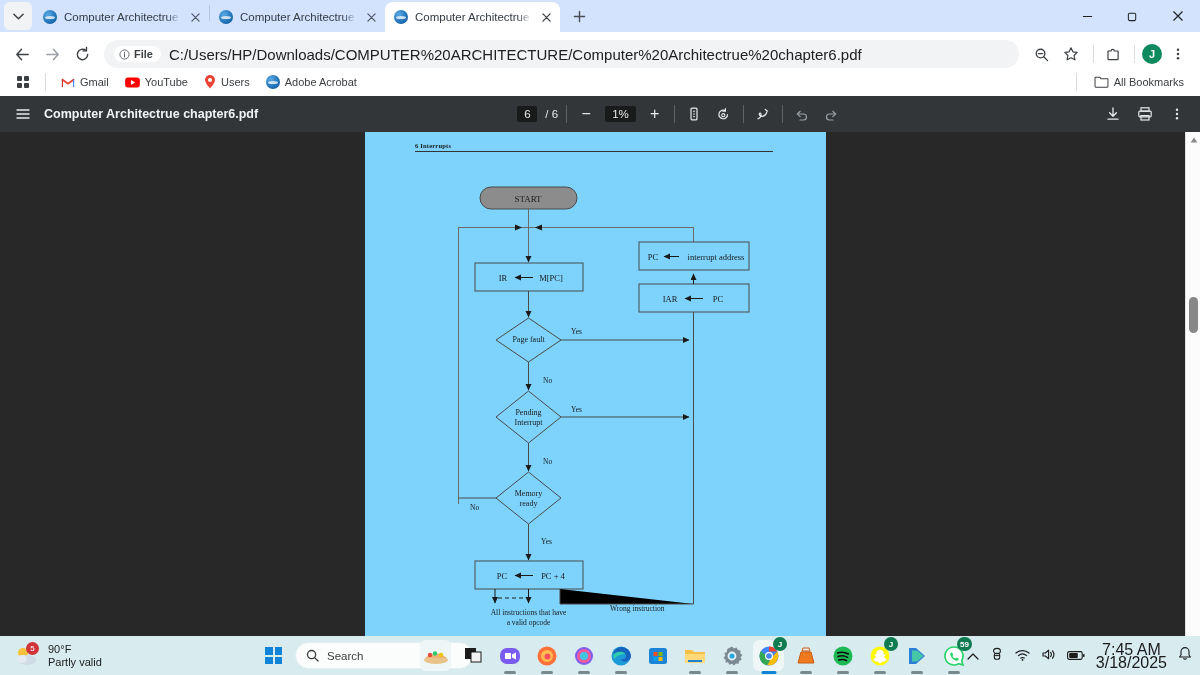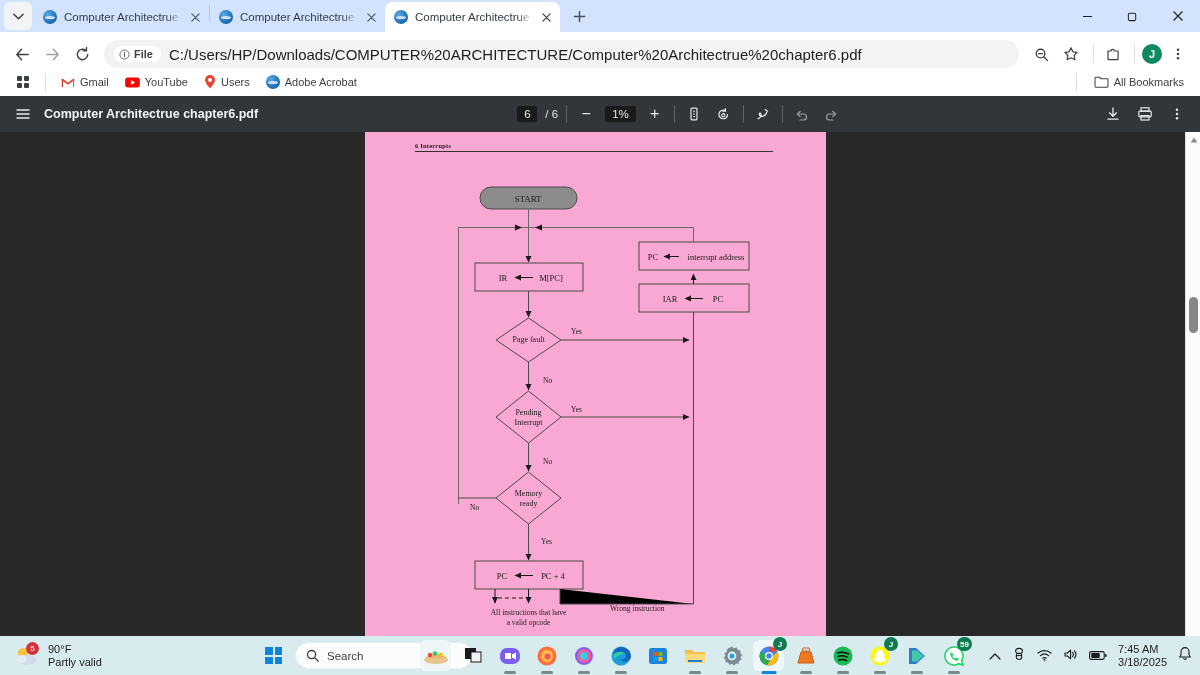--- a/index.html
+++ b/index.html
@@ -97,21 +97,21 @@
   .pagetotal { font-size: 11.5px; color: #e8eaed; }
   .zoombox { background: #191a1a; border-radius: 2px; padding: 2px 7px; font-size: 11.5px; color: #e8eaed; }
   .tb-icon { width: 22px; height: 22px; display: flex; align-items: center; justify-content: center; color: #e8eaed; }
   .tb-icon.dim { color: #9aa0a6; }
   .tb-sep { width: 1px; height: 18px; background: #5f6368; }
   .pdf-tools-right { margin-left: auto; display: flex; align-items: center; gap: 10px; }
 
   .pdf-body { position: relative; height: 536px; background: #282828; overflow: hidden; }
   .page {
     position: absolute; left: 365px; top: 0; width: 461px; height: 536px;
-    background: #f9a8d4;
+    background: #7dd3fc;
   }
   .page-head {
     position: absolute; left: 50px; top: 10px; width: 358px;
     font-size: 6.5px; font-weight: 700; color: #1a1a1a; font-family: "Liberation Serif", serif;
     border-bottom: 1px solid #333; padding-bottom: 2px; letter-spacing: .2px;
   }
   .flow { position: absolute; left: 0; top: 0; width: 461px; height: 536px; }
 
   
   .vscroll { position: absolute; right: 0; top: 0; width: 15px; height: 536px; background: #fcfcfc; border-left: 1px solid #e0e0e0;}
@@ -141,21 +141,21 @@
   .tb-apps { position: absolute; left: 420px; display: flex; align-items: center; gap: 6px; }
   .app { position: relative; width: 31px; height: 31px; border-radius: 6px; display: flex; align-items: center; justify-content: center; }
   .app .dot { position: absolute; bottom: -3px; left: 50%; transform: translateX(-50%); width: 12px; height: 3px; border-radius: 2px; background: #7a8a8c; }
   .app.active-app { background: #eef6f7; }
   .app.active-app .dot { background: #0f84d8; width: 15px; }
   .abadge {
     position: absolute; right: -3px; top: -3px; min-width: 14px; height: 14px; padding: 0 3px; border-radius: 7px;
     background: #0f7b50; color: #fff; font-size: 8px; display: flex; align-items: center; justify-content: center; font-weight: 600;
   }
   .tray { position: absolute; right: 8px; display: flex; align-items: center; gap: 11px; color: #1b1b1b; }
-  .clock { font-size: 11px; line-height: 13px; text-align: left; color: #1b1b1b; }
+  .clock { font-size: 16px; line-height: 13px; text-align: center; color: #1b1b1b; }
 </style>
 </head>
 <body>
 
 <div class="screen">
 
   <div class="chrome">
 
     <div class="tabstrip">
       <div class="tab-search">

